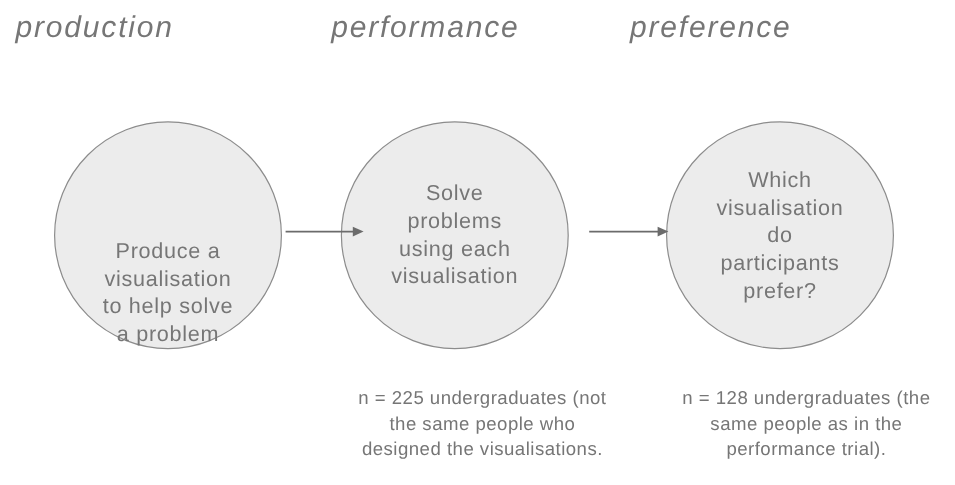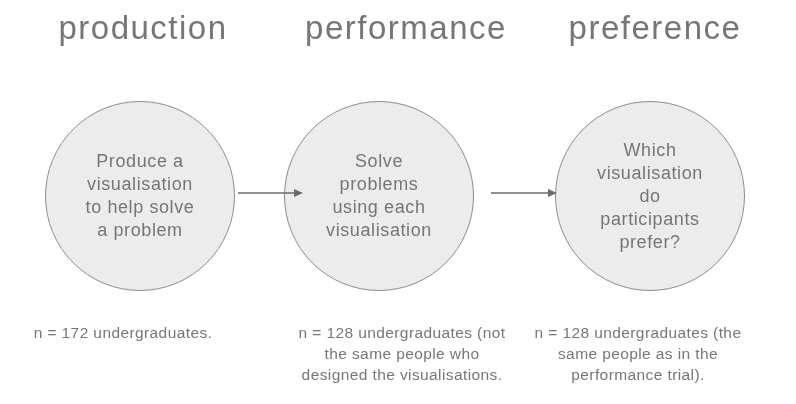--- a/index.html
+++ b/index.html
@@ -8,44 +8,44 @@
     width: 796px;
     height: 404px;
     background: var(--background, #ffffff);
     font-family: "Liberation Sans", sans-serif;
     overflow: hidden;
   }
   .stage-title {
     position: absolute;
     top: 9px;
     width: 260px;
-    text-align: center;
-    font-size: 33px;
+    font-size: 25px;
     font-weight: 400;
     letter-spacing: 1.5px;
     color: var(--text, #767676);
+    font-style: italic;
   }
   #title-0 { left: 13px; }
   #title-1 { left: 276px; }
   #title-2 { left: 525px; }
   .stage-circle {
     position: absolute;
     top: 101px;
     width: 190px;
     height: 190px;
     box-sizing: border-box;
     border-radius: 50%;
     background: var(--circle_fill, #ececec);
     border: 1px solid var(--circle_stroke, #8c8c8c);
     display: flex;
     align-items: center;
     justify-content: center;
     text-align: center;
   }
-  #circle-0 { left: 45px; }
+  #circle-0 { left: 45px; align-items: flex-end; }
   #circle-1 { left: 284px; }
   #circle-2 { left: 555px; text-align: center; }
   .circle-text {
     font-size: 18px;
     line-height: 23px;
     letter-spacing: 0.6px;
     color: var(--text, #767676);
     white-space: pre-line;
   }
   .stage-note {
@@ -54,21 +54,21 @@
     width: 240px;
     text-align: center;
     font-size: 15.5px;
     line-height: 21px;
     letter-spacing: 0.4px;
     color: var(--text, #767676);
     white-space: pre-line;
   }
   #note-0 { left: 3px; }
   #note-1 { left: 282px; }
-  #note-2 { left: 518px; }
+  #note-2 { left: 552px; }
   #arrow-layer {
     position: absolute;
     left: 0; top: 0;
     width: 796px; height: 404px;
     pointer-events: none;
   }
 </style>
 </head>
 <body>
 
@@ -102,21 +102,20 @@
     <g>
       <line x1="238" y1="193" x2="295" y2="193" class="arrow-line" stroke-width="1.3" stroke="#6b6b6b"></line>
       <polygon points="303,193 294,189 294,197" class="arrow-head" fill="#6b6b6b"></polygon>
     </g>
     <g>
       <line x1="491" y1="193" x2="549" y2="193" class="arrow-line" stroke-width="1.3" stroke="#6b6b6b"></line>
       <polygon points="557,193 548,189 548,197" class="arrow-head" fill="#6b6b6b"></polygon>
     </g>
   </svg>
 
-  <div id="note-0" class="stage-note">n = 172 undergraduates.</div>
-  <div id="note-1" class="stage-note">n = 128 undergraduates (not
+  <div id="note-1" class="stage-note">n = 225 undergraduates (not
 the same people who
 designed the visualisations.</div>
   <div id="note-2" class="stage-note">n = 128 undergraduates (the
 same people as in the
 performance trial).</div>
 
 </div>
 
 </body></html>

